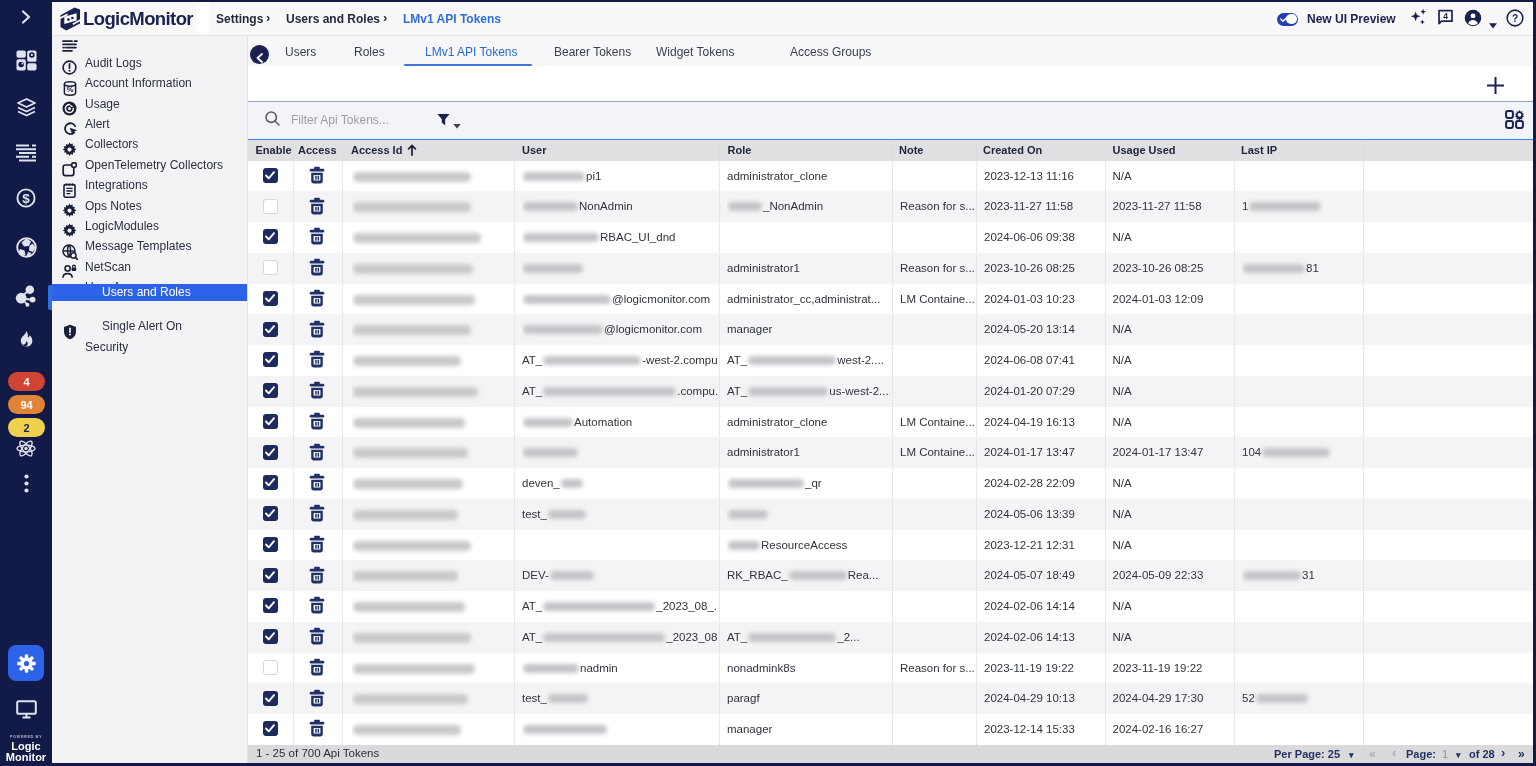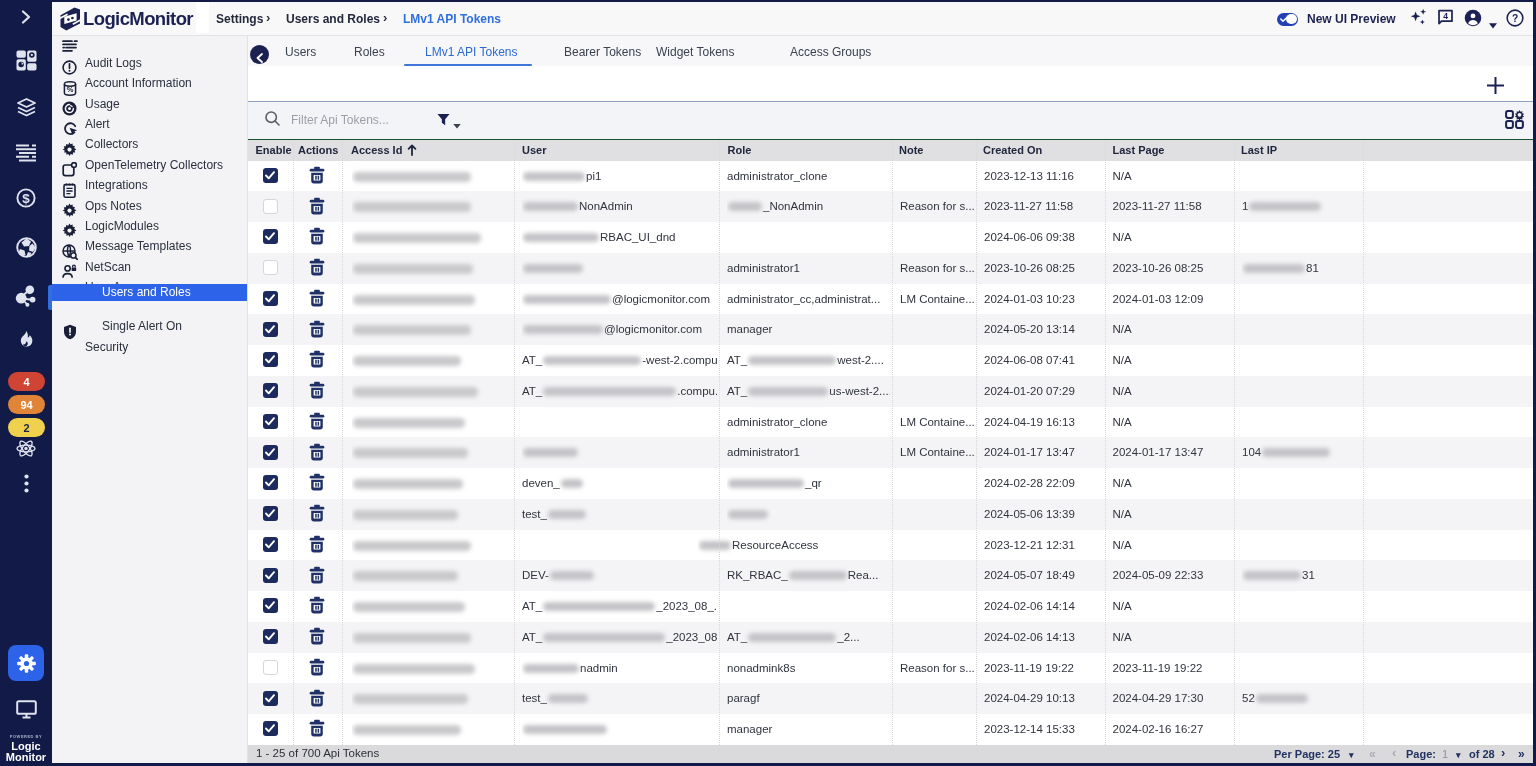--- a/index.html
+++ b/index.html
@@ -21,21 +21,21 @@
 .csep { position:absolute; top:8px; font-size:13px; font-weight:bold; color:#2b3040; }
 .tright { position:absolute; top:0; }
 .tog { position:relative; display:inline-block; width:21px; height:13px; background:#2240b4; border-radius:7px; }
 .knob { position:absolute; right:1.4px; top:1.4px; width:10.2px; height:10.2px; background:#fff; border-radius:50%; }
 .nup { position:absolute; left:1255px; top:10px; font-size:12px; font-weight:bold; color:#1b2150; }
 .sidebar { position:absolute; left:52px; top:36px; width:196px; bottom:3px; background:#f3f3f5; border-right:1px solid #e2e2e5; z-index:3; }
 .mitem { position:absolute; left:0; height:20.4px; width:100%; }
 .mic { position:absolute; left:9px; top:2px; width:17px; text-align:center; }
 .mlab { position:absolute; left:33px; top:18px; font-size:12px; color:#2b303f; white-space:nowrap; }
 .mhl { position:absolute; left:0; top:248px; width:100%; height:17px; background:#2d63e9; color:#fff; font-size:12px; line-height:17px; padding-left:50px; }
-.main { position:absolute; left:248px; top:36px; width:1285px; bottom:3px; background:#14532d; z-index:2; }
+.main { position:absolute; left:248px; top:36px; width:1285px; bottom:3px; background:#3b82f6; z-index:2; }
 .tabs { position:absolute; left:0; top:0; width:100%; height:30px; background:#f7f7f9; }
 .backbtn { position:absolute; left:2px; top:9px; width:19px; height:19px; background:#1b2150; border-radius:50%; text-align:center; padding-top:4px; }
 .tab { position:absolute; top:9px; font-size:12px; color:#3a4150; }
 .tab.act { color:#2a6ad4; }
 .underline { position:absolute; left:156px; top:27.5px; width:128px; height:2.5px; background:#3f76d8; border-radius:2px; }
 .toolbar { position:absolute; left:0; top:30px; width:100%; height:35px; background:#fff; }
 .plusbtn { position:absolute; right:28px; top:40px; }
 .blueline { position:absolute; left:0; top:64.5px; width:100%; height:1.3px; background:#93a0c4; }
 .filter { position:absolute; left:0; top:65.8px; width:100%; height:37.7px; background:#f3f4f7; }
 .thead { position:absolute; left:0; top:103.5px; width:100%; height:21px; background:#e0e0e3; }
@@ -312,21 +312,21 @@
     </div>
 </div>
 <div class="main">
   <div class="tabs">
 <div class="backbtn"><svg width="10" height="10" viewBox="0 0 10 10">
           <path d="M7 1L2.5 5L7 9" fill="none" stroke="#fff" stroke-width="1.8" stroke-linecap="round" stroke-linejoin="round"></path>
         </svg></div>
 <span class="tab" style="left:37px">Users</span>
 <span class="tab" style="left:106px">Roles</span>
 <span class="tab act" style="left:177px">LMv1 API Tokens</span>
-<span class="tab" style="left:316px">Bearer Tokens</span>
+<span class="tab" style="left:306px">Bearer Tokens</span>
 <span class="tab" style="left:408px">Widget Tokens</span>
 <span class="tab" style="left:542px">Access Groups</span>
 <div class="underline"></div>
 </div>
   <div class="toolbar"></div>
   <div class="plusbtn"><svg width="19" height="19" viewBox="0 0 19 19">
         <path d="M9.5 1v17M1 9.5h17" stroke="#1b2150" stroke-width="2"></path>
       </svg></div>
   <div class="blueline"></div>
   <div class="filter">
@@ -346,29 +346,29 @@
             <rect x="1.1" y="1.1" width="6.8" height="6.8" rx="1.8"></rect>
             <rect x="1.1" y="11.1" width="6.8" height="6.8" rx="1.8"></rect>
             <rect x="11.1" y="11.1" width="6.8" height="6.8" rx="1.8"></rect>
           </g>
           <path fill="#1b2150" d="M14.5 0l1 1.7 1.9-.5-.2 2 1.9.6-1.3 1.5 1.3 1.5-1.9.6.2 2-1.9-.5-1 1.7-1-1.7-1.9.5.2-2-1.9-.6 1.3-1.5-1.3-1.5 1.9-.6-.2-2 1.9.5z"></path>
           <circle cx="14.5" cy="4.8" r="1.9" fill="#f3f4f7"></circle>
         </svg></span>
   </div>
   <div class="thead">
       <span class="h" style="left:7.5px">Enable</span>
-      <span class="h" style="left:50.0px">Actions</span>
+      <span class="h" style="left:50.0px">Access</span>
       <span class="h" style="left:103px">Access Id<svg width="10" height="12" viewBox="0 0 10 12" style="vertical-align:-2px;margin-left:5px">
           <path d="M5 11V2M5 1.4L1.6 4.8M5 1.4l3.4 3.4" fill="none" stroke="#20263c" stroke-width="1.8" stroke-linecap="round" stroke-linejoin="round"></path>
         </svg></span>
       <span class="h" style="left:274px">User</span>
       <span class="h" style="left:479.5px">Role</span>
       <span class="h" style="left:651px">Note</span>
       <span class="h" style="left:735px">Created On</span>
-      <span class="h" style="left:864.5px">Last Page</span>
+      <span class="h" style="left:864.5px">Usage Used</span>
       <span class="h" style="left:993px">Last IP</span>
     </div>
 <div class="row" style="top:124.5px;background:#ffffff">
       <div class="cell" style="left:0px;width:44px;text-align:center"><span class="ck on"><svg width="10" height="9" viewBox="0 0 10 9">
             <path d="M1 4.5l2.7 2.8L9 1.2" fill="none" stroke="#fff" stroke-width="1.9" stroke-linecap="round" stroke-linejoin="round"></path>
           </svg></span></div>
       <div class="cell trashc" style="left:44.5px;width:49px;text-align:center"><svg width="18" height="18" viewBox="0 0 18 18">
           <g fill="#203167">
             <rect x="6.2" y="0.7" width="5.6" height="3" rx="0.7"></rect>
             <rect x="1.7" y="2.7" width="14.6" height="2.9" rx="1.45"></rect>
@@ -543,20 +543,21 @@
           <g fill="#203167">
             <rect x="6.2" y="0.7" width="5.6" height="3" rx="0.7"></rect>
             <rect x="1.7" y="2.7" width="14.6" height="2.9" rx="1.45"></rect>
             <path d="M3.2 6.7h11.6v8.1a2.7 2.7 0 0 1-2.7 2.7H5.9a2.7 2.7 0 0 1-2.7-2.7z"></path>
           </g>
           <rect x="5.6" y="9" width="6.8" height="5.4" rx="0.5" fill="#ffffff"></rect>
           <rect x="7.2" y="9.7" width="1.5" height="4" fill="#203167"></rect>
           <rect x="9.6" y="9.7" width="1.5" height="4" fill="#203167"></rect>
         </svg></div>
       <div class="cell" style="left:104px;width:160px"><i class="bl big" style="width:112px"></i></div>
+      <div class="cell" style="left:274px;width:195px"><i class="bl" style="width:50px"></i><span>Automation</span></div>
       <div class="cell" style="left:479px;width:163px"><span>administrator_clone</span></div>
       <div class="cell" style="left:652px;width:74px"><span>LM Containe...</span></div>
       <div class="cell" style="left:736px;width:118.5px"><span>2024-04-19 16:13</span></div>
       <div class="cell" style="left:864.5px;width:119.5px"><span>N/A</span></div>
       <div class="cell" style="left:994px;width:119px"></div>
     </div>
 <div class="row" style="top:401.25px;background:#f4f4f6">
       <div class="cell" style="left:0px;width:44px;text-align:center"><span class="ck on"><svg width="10" height="9" viewBox="0 0 10 9">
             <path d="M1 4.5l2.7 2.8L9 1.2" fill="none" stroke="#fff" stroke-width="1.9" stroke-linecap="round" stroke-linejoin="round"></path>
           </svg></span></div>
@@ -630,21 +631,21 @@
           <g fill="#203167">
             <rect x="6.2" y="0.7" width="5.6" height="3" rx="0.7"></rect>
             <rect x="1.7" y="2.7" width="14.6" height="2.9" rx="1.45"></rect>
             <path d="M3.2 6.7h11.6v8.1a2.7 2.7 0 0 1-2.7 2.7H5.9a2.7 2.7 0 0 1-2.7-2.7z"></path>
           </g>
           <rect x="5.6" y="9" width="6.8" height="5.4" rx="0.5" fill="#ffffff"></rect>
           <rect x="7.2" y="9.7" width="1.5" height="4" fill="#203167"></rect>
           <rect x="9.6" y="9.7" width="1.5" height="4" fill="#203167"></rect>
         </svg></div>
       <div class="cell" style="left:104px;width:160px"><i class="bl big" style="width:118px"></i></div>
-      <div class="cell" style="left:450px;width:163px"><i class="bl" style="width:32px"></i><span>ResourceAccess</span></div>
+      <div class="cell" style="left:479px;width:163px"><i class="bl" style="width:32px"></i><span>ResourceAccess</span></div>
       <div class="cell" style="left:652px;width:74px"></div>
       <div class="cell" style="left:736px;width:118.5px"><span>2023-12-21 12:31</span></div>
       <div class="cell" style="left:864.5px;width:119.5px"><span>N/A</span></div>
       <div class="cell" style="left:994px;width:119px"></div>
     </div>
 <div class="row" style="top:524.25px;background:#f4f4f6">
       <div class="cell" style="left:0px;width:44px;text-align:center"><span class="ck on"><svg width="10" height="9" viewBox="0 0 10 9">
             <path d="M1 4.5l2.7 2.8L9 1.2" fill="none" stroke="#fff" stroke-width="1.9" stroke-linecap="round" stroke-linejoin="round"></path>
           </svg></span></div>
       <div class="cell trashc" style="left:44.5px;width:49px;text-align:center"><svg width="18" height="18" viewBox="0 0 18 18">

